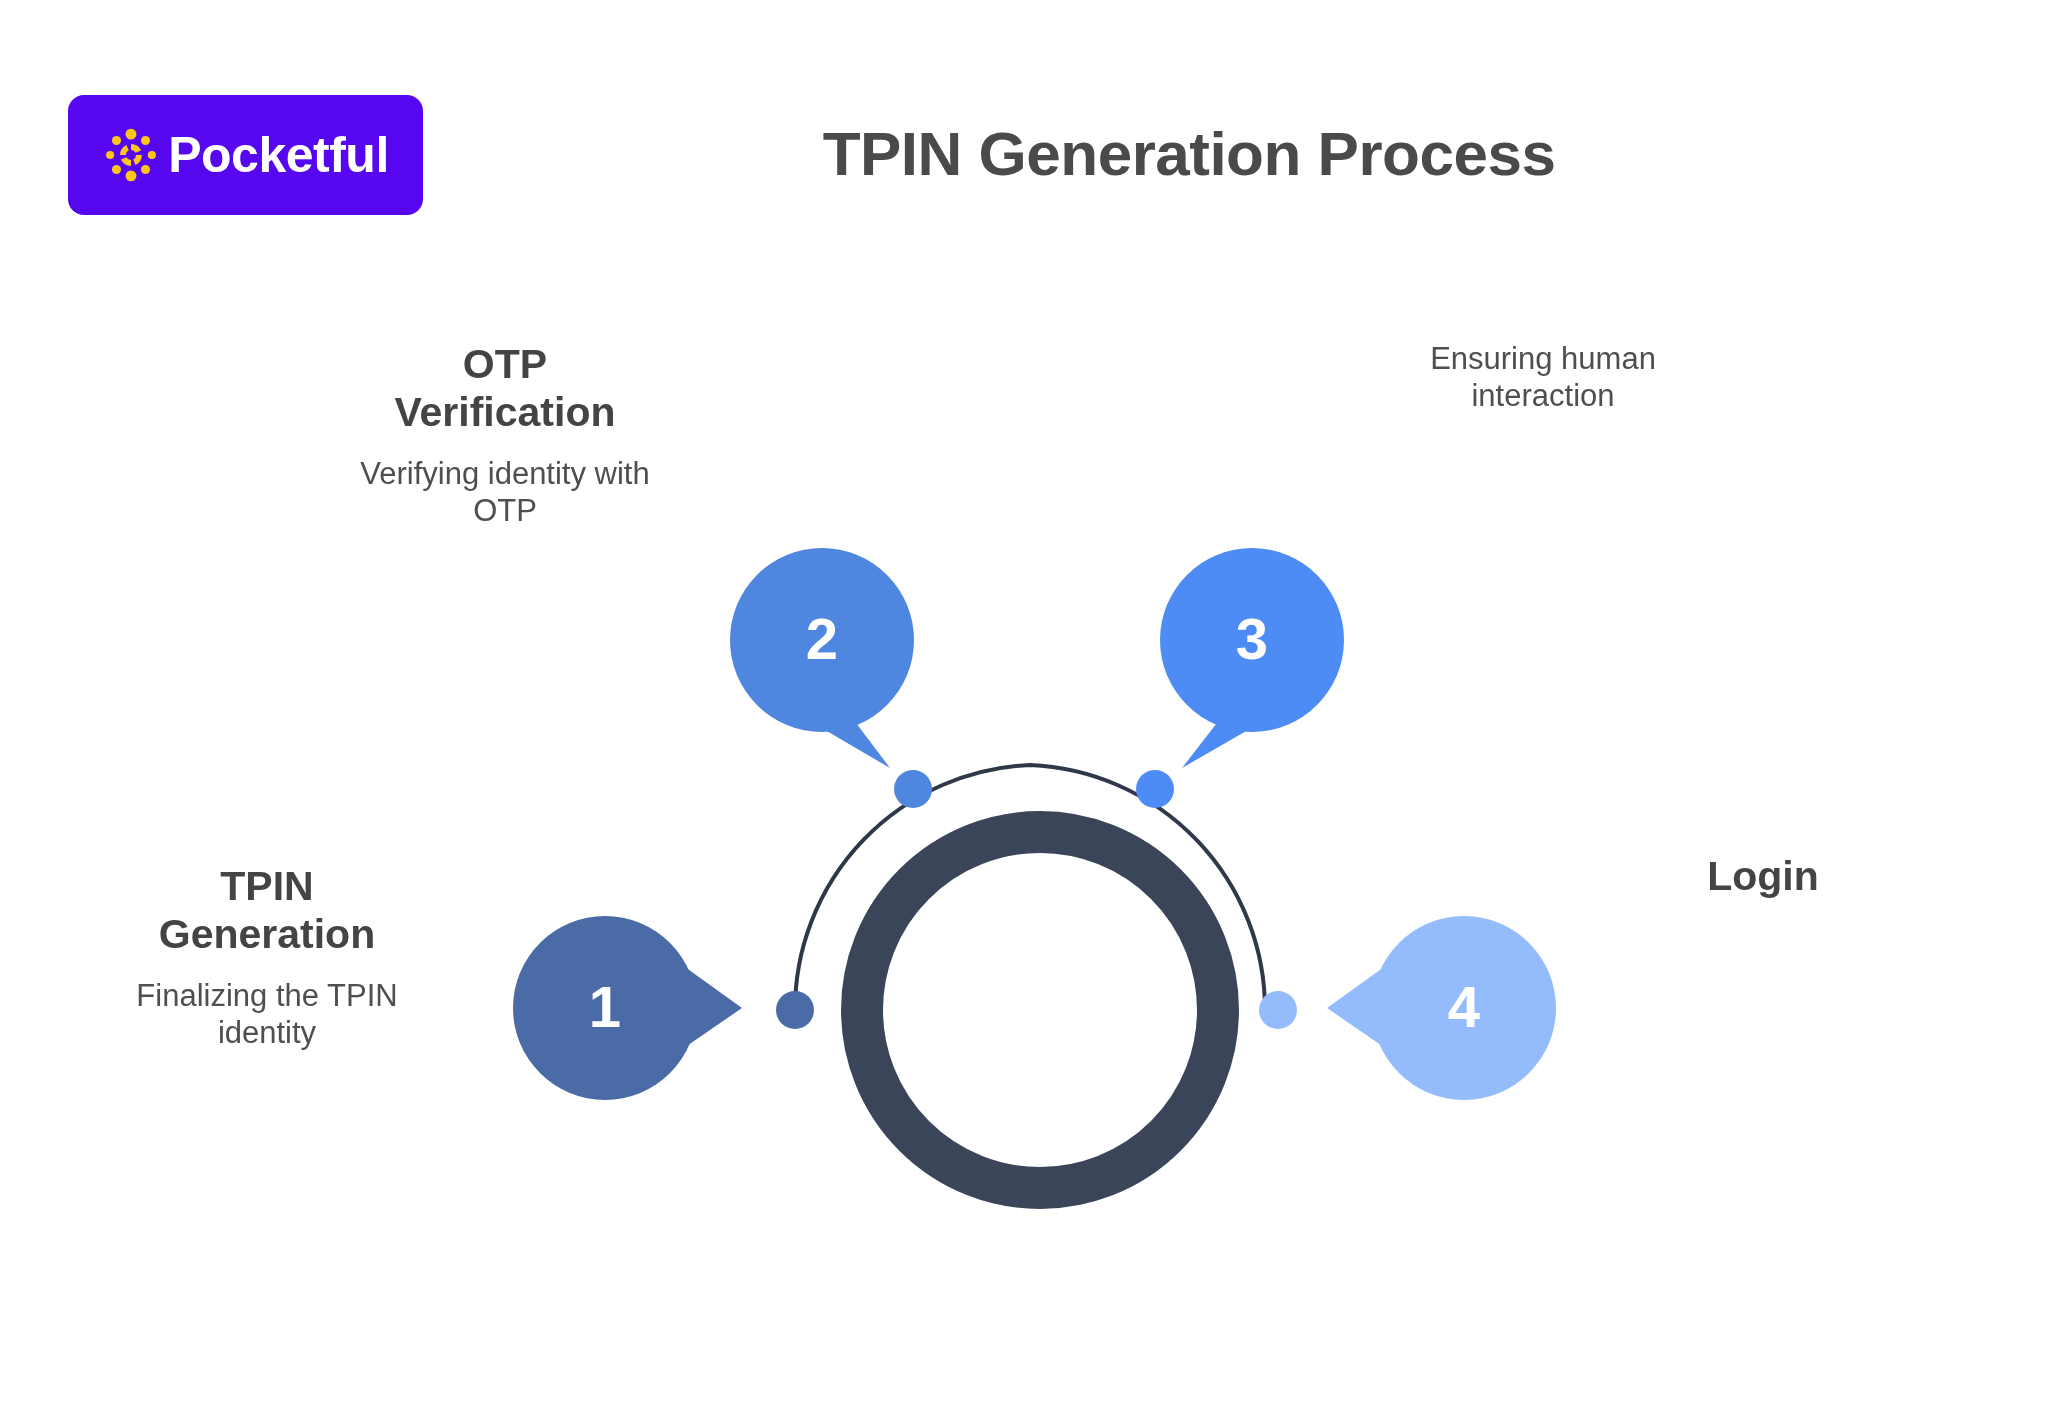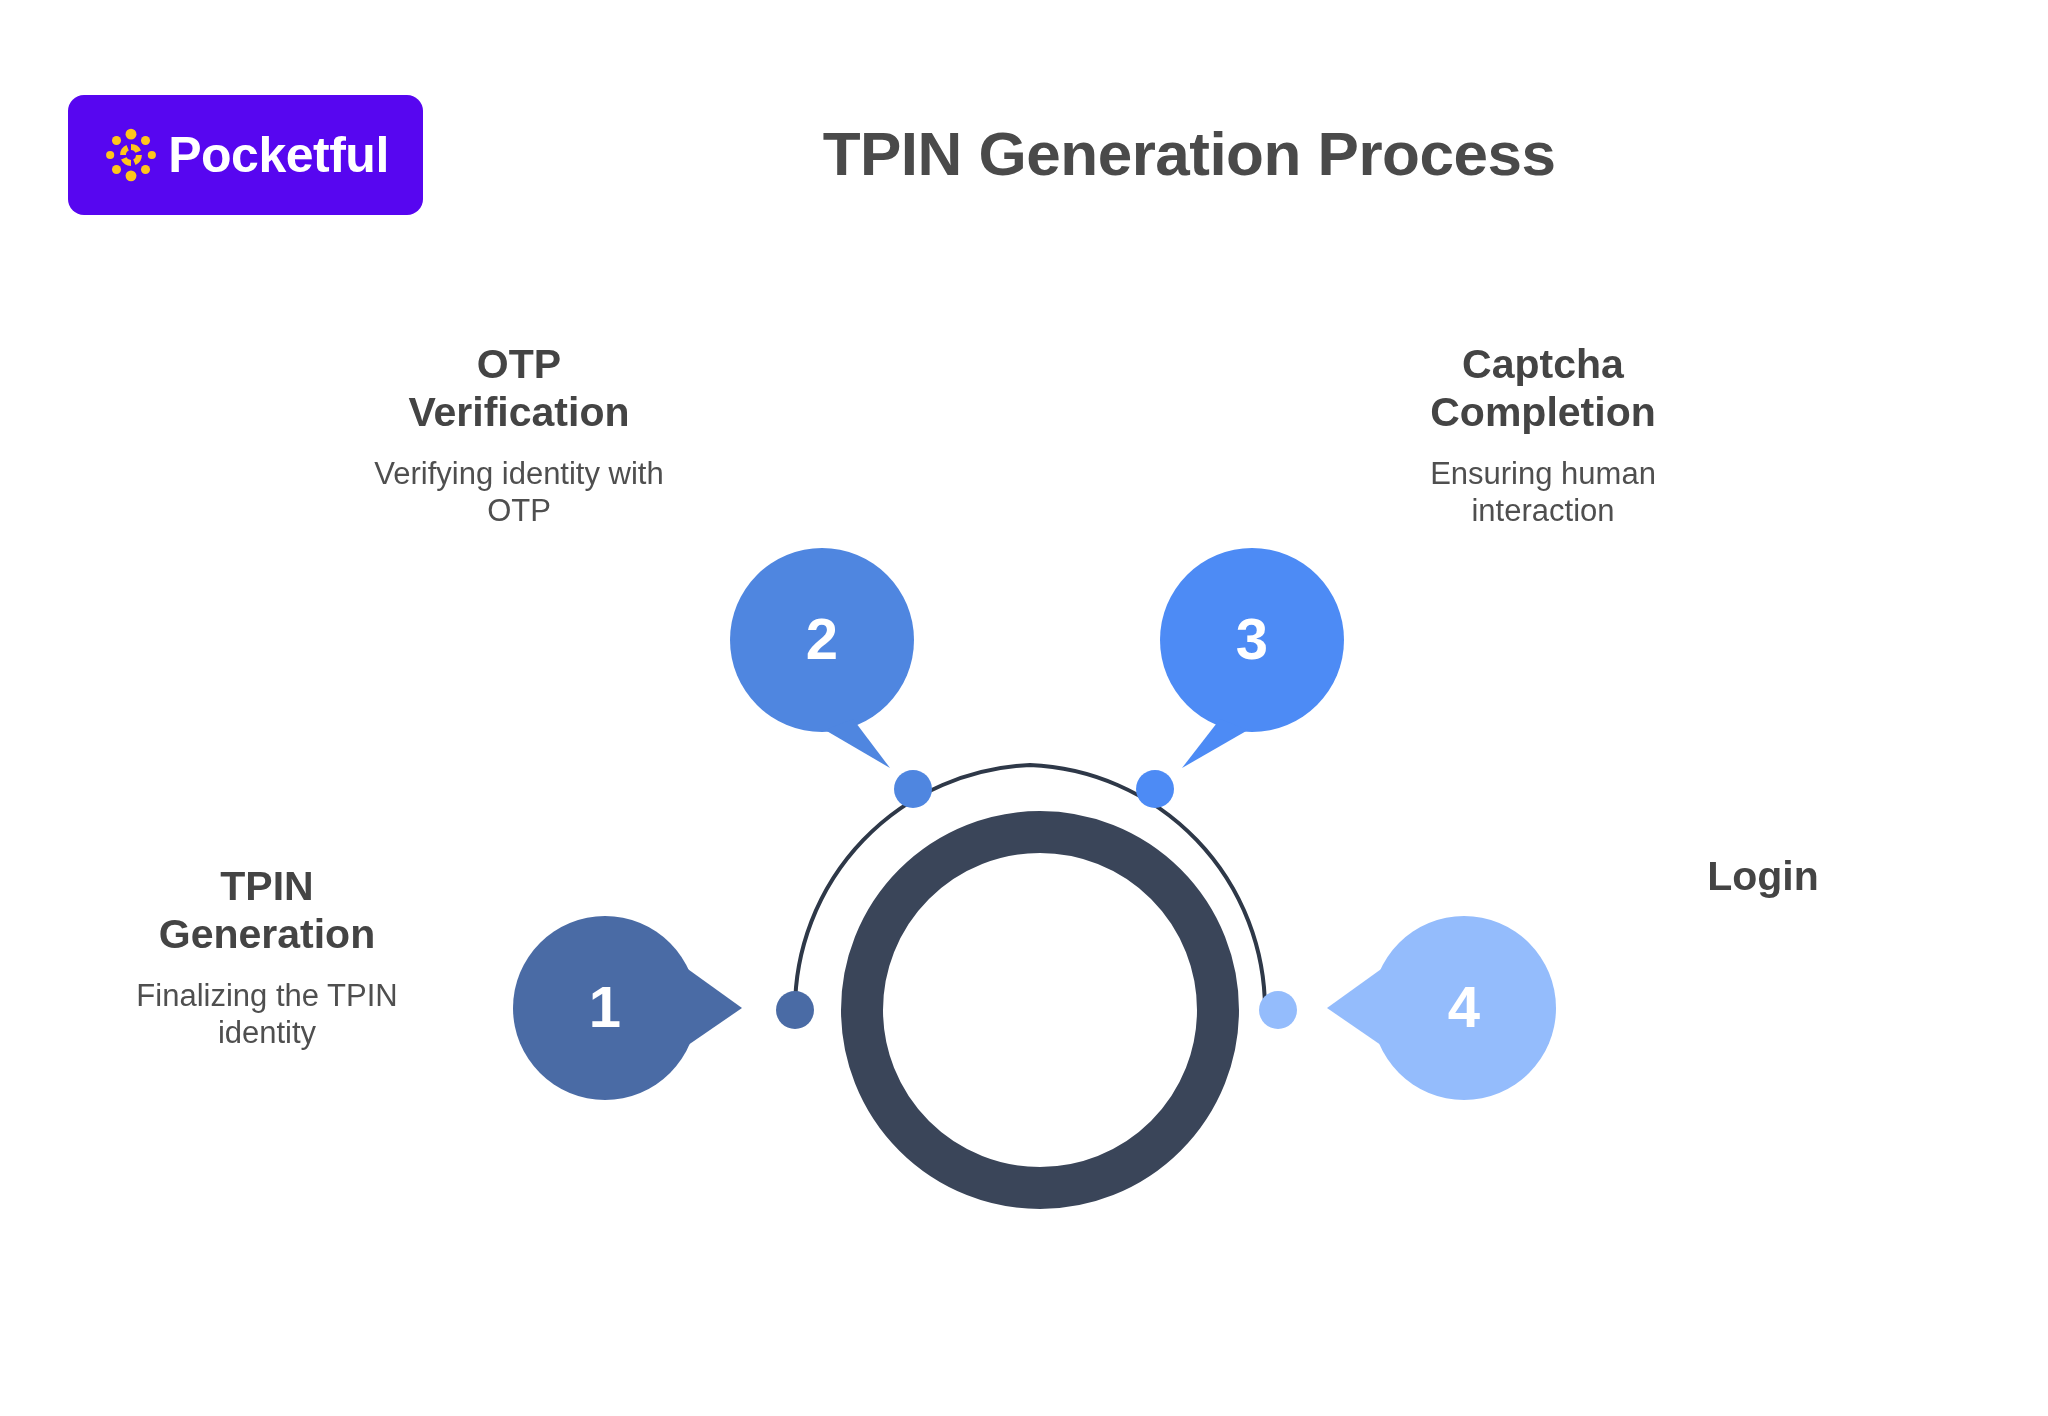--- a/index.html
+++ b/index.html
@@ -85,21 +85,21 @@
     margin: 0 0 18px 0;
   }
   .step-desc {
     font-size: 31px;
     font-weight: normal;
     color: #4f4f4f;
     line-height: 1.2;
     margin: 0;
   }
 
-  #caption-step-2 { left: 344px;  top: 340px; width: 350px; }
+  #caption-step-2 { left: 330px;  top: 340px; width: 350px; }
   #caption-step-3 { left: 1368px; top: 340px; width: 350px; }
   #caption-step-1 { left: 92px;  top: 862px; width: 350px; }
   #caption-step-4 { left: 1588px; top: 852px; width: 350px; }
 
   
   .bubble-num {
     position: absolute;
     color: #ffffff;
     font-size: 58px;
     font-weight: bold;
@@ -177,24 +177,20 @@
 
 <div class="step-caption" id="caption-step-2">
   <div class="step-title">
     <span>OTP</span><br>
     <span>Verification</span>
   </div>
   <div class="step-desc">Verifying identity with OTP</div>
 </div>
 
 <div class="step-caption" id="caption-step-3">
-  <div class="step-title">
-    <span>Captcha</span><br>
-    <span>Completion</span>
-  </div>
   <div class="step-desc">Ensuring human interaction</div>
 </div>
 
 <div class="step-caption" id="caption-step-1">
   <div class="step-title">
     <span>TPIN</span><br>
     <span>Generation</span>
   </div>
   <div class="step-desc">Finalizing the TPIN identity</div>
 </div>

